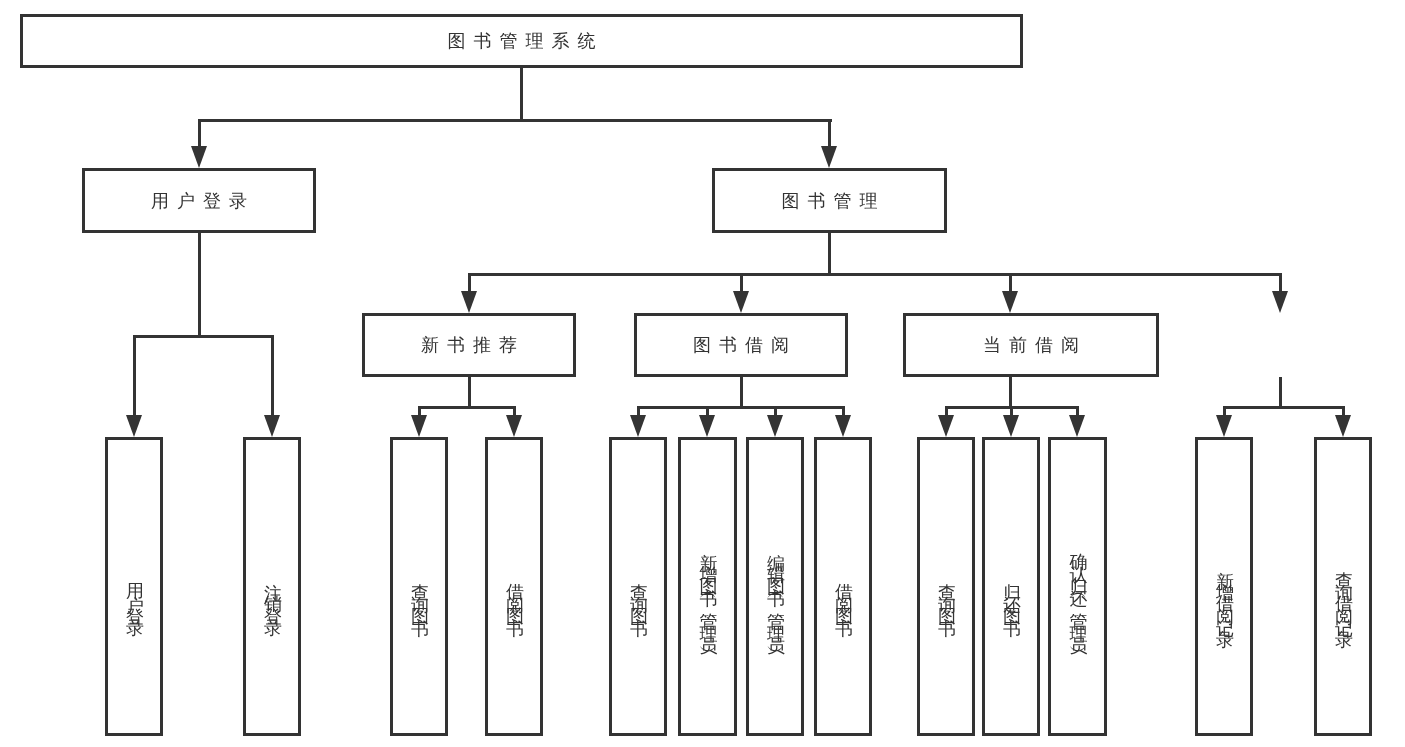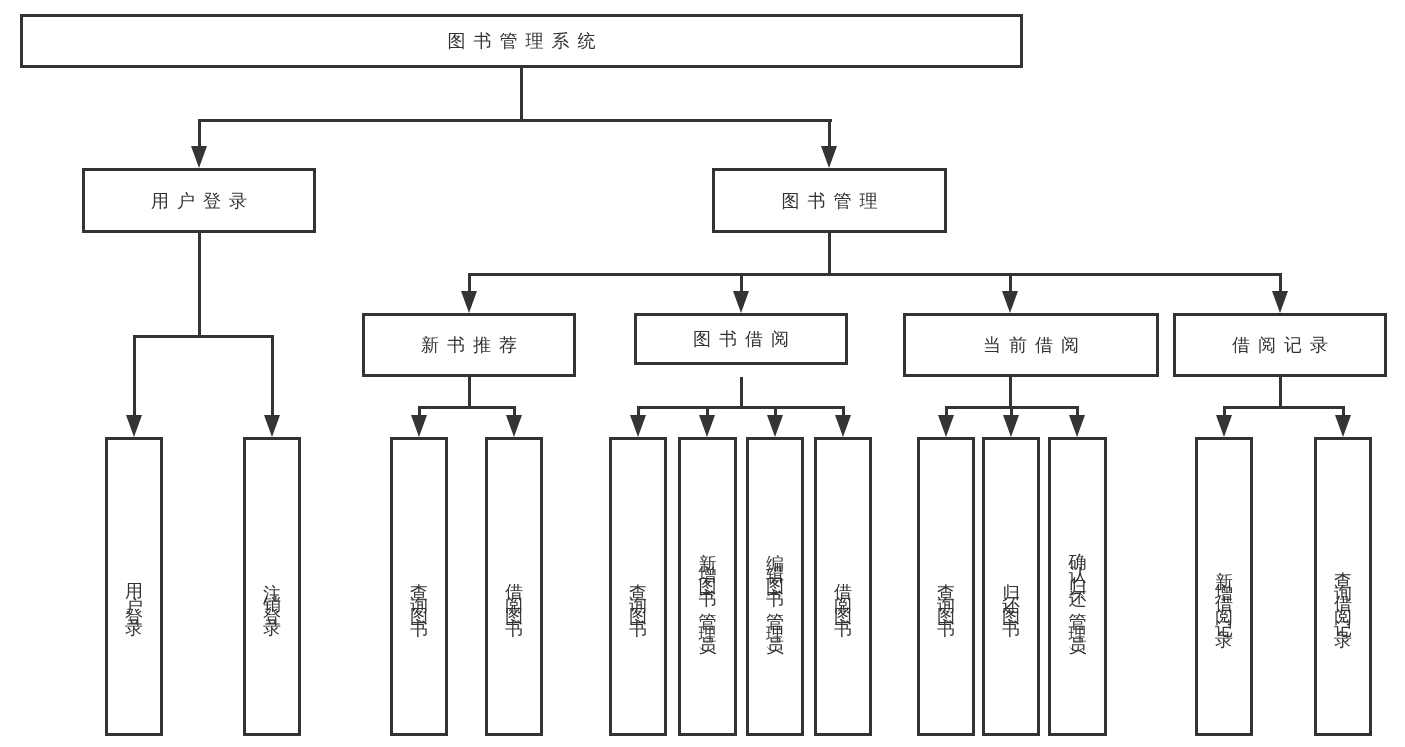--- a/index.html
+++ b/index.html
@@ -10,21 +10,21 @@
     --watermark: #b3b3b3;
   }
   * { margin: 0; padding: 0; box-sizing: border-box; }
   html, body { background: var(--background); }
   .stage {
     position: relative;
     width: 1405px;
     height: 747px;
     background: var(--background);
     overflow: hidden;
-    font-family: Liberation Serif, serif;
+    font-family: Liberation Mono, monospace;
     color: var(--text);
     padding-left: 47px;
   }
   .box {
     position: absolute;
     border: 3px solid var(--box-border);
     background: transparent;
     display: flex;
     align-items: center;
     justify-content: center;
@@ -81,28 +81,25 @@
   <div class="box hbox" style="left:82px; top:168px; width:234px; height:65px;">
     <span class="lbl">用户登录</span>
   </div>
   <div class="box hbox" style="left:712px; top:168px; width:235px; height:65px;">
     <span class="lbl">图书管理</span>
   </div>
 
   <div class="box hbox" style="left:362px; top:313px; width:214px; height:64px;">
     <span class="lbl">新书推荐</span>
   </div>
-  <div class="box hbox" style="left:634px; top:313px; width:214px; height:52px;">
+  <div class="box hbox" style="left:634px; top:313px; width:214px; height:64px;">
     <span class="lbl">图书借阅</span>
   </div>
   <div class="box hbox" style="left:903px; top:313px; width:256px; height:64px;">
     <span class="lbl">当前借阅</span>
-  </div>
-  <div class="box hbox" style="left:1173px; top:313px; width:214px; height:64px;">
-    <span class="lbl">借阅记录</span>
   </div>
 
   <div class="box vbox" style="left:105px; top:437px; width:58px; height:299px;">
     <span class="lbl">用户登录</span>
   </div>
   <div class="box vbox" style="left:243px; top:437px; width:58px; height:299px;">
     <span class="lbl">注销登录</span>
   </div>
   <div class="box vbox" style="left:390px; top:437px; width:58px; height:299px;">
     <span class="lbl">查询图书</span>

